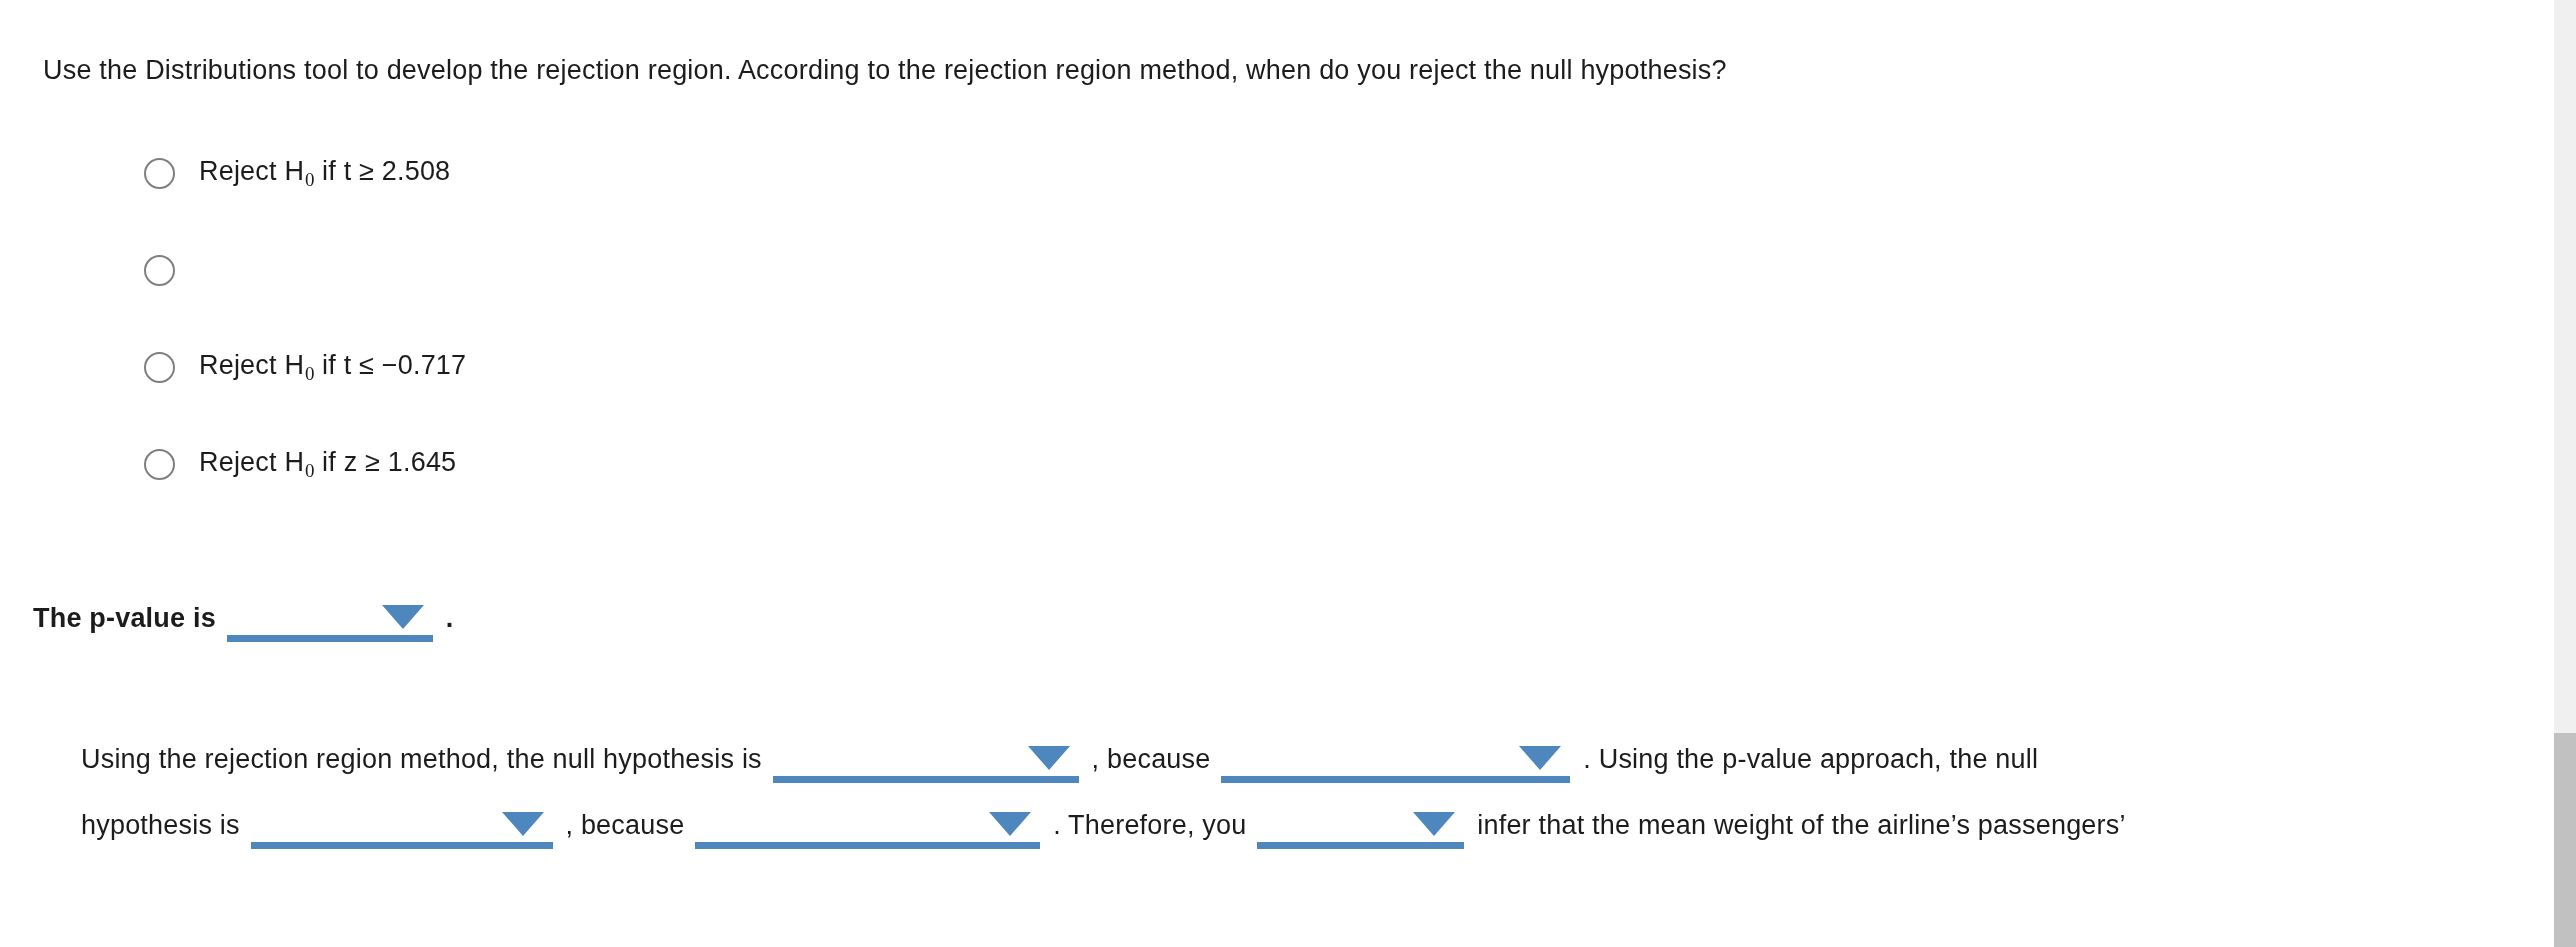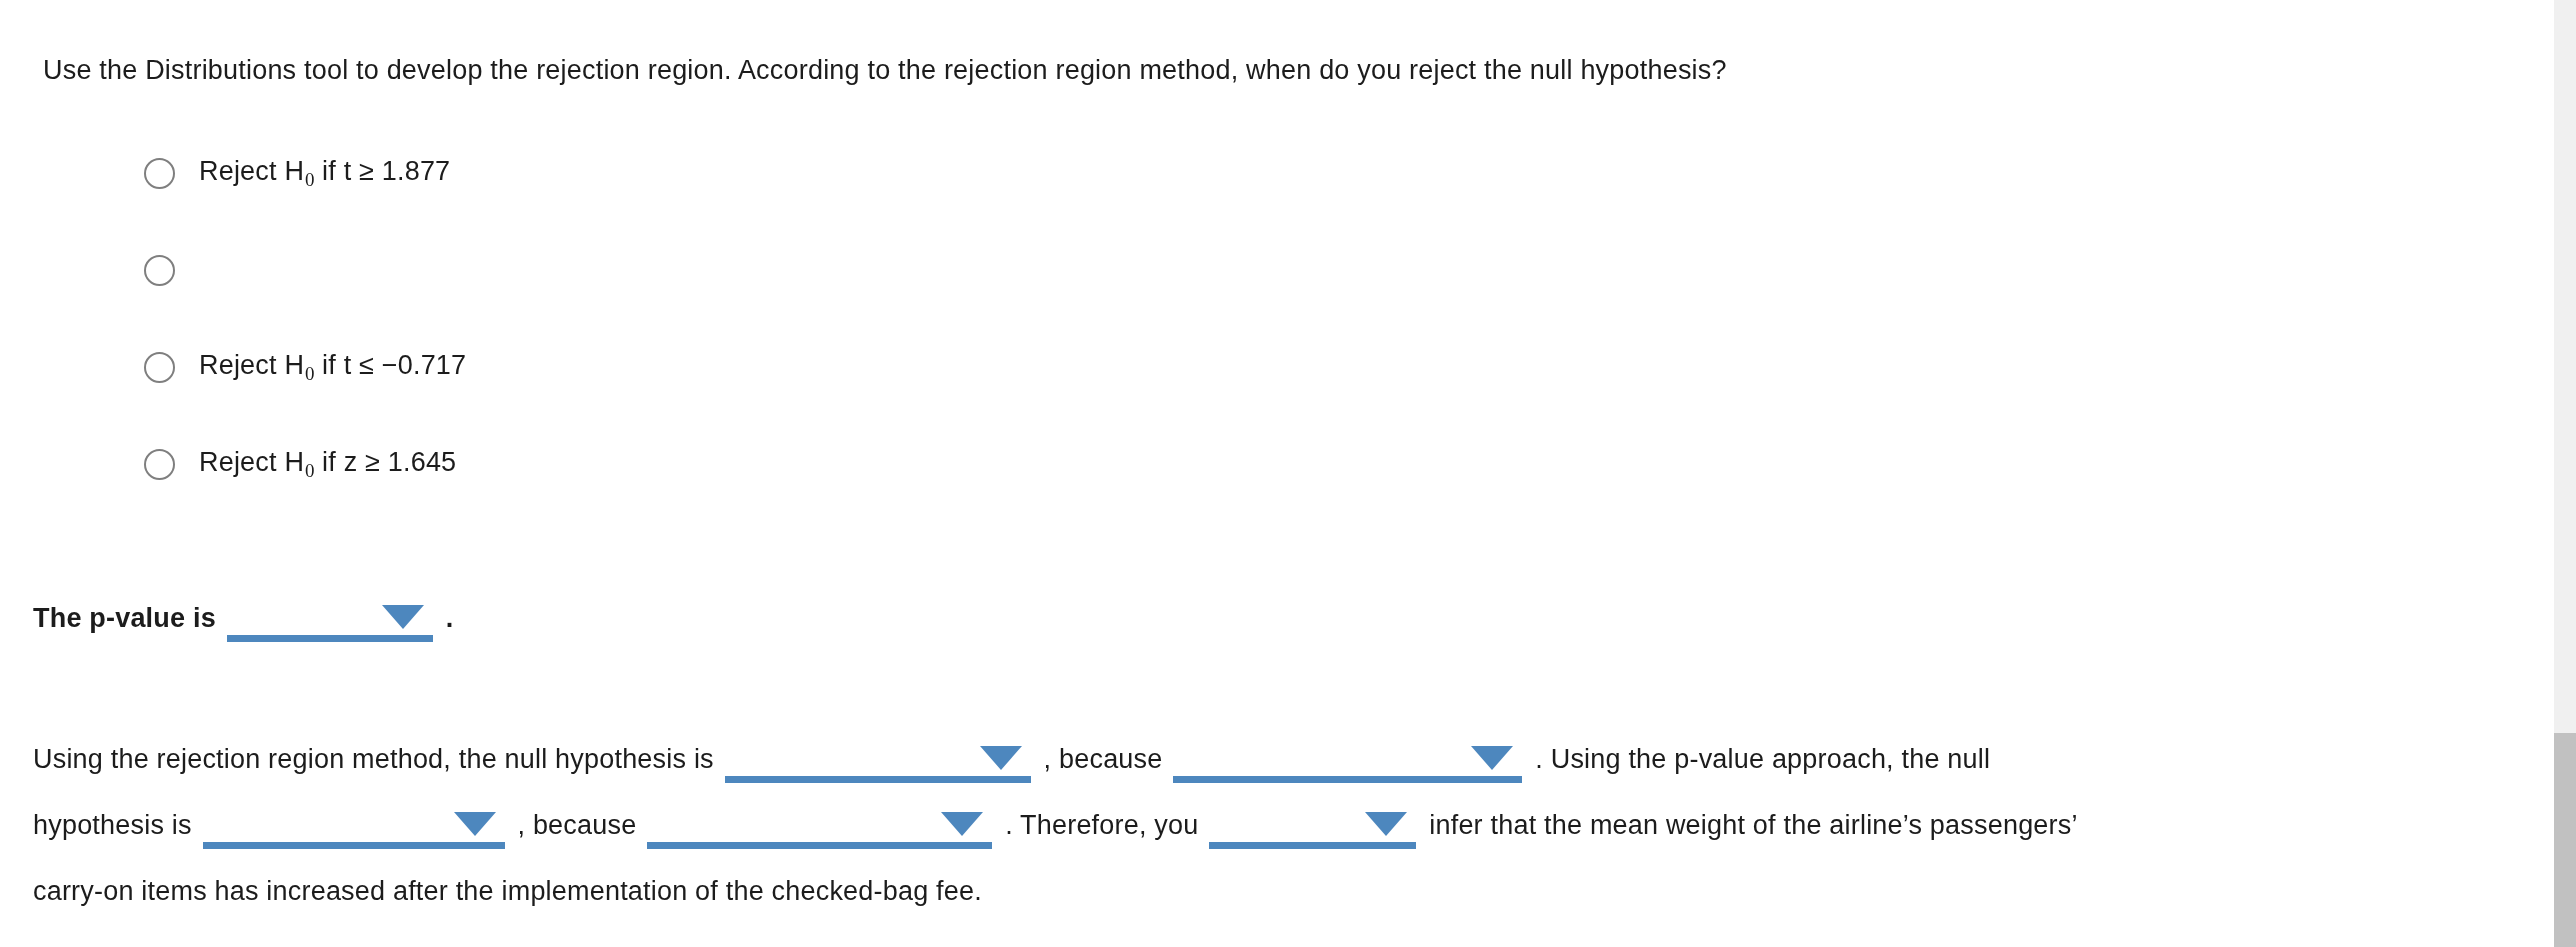--- a/index.html
+++ b/index.html
@@ -62,20 +62,21 @@
 
   .paragraph {
     position: absolute;
     left: 33px;
     top: 726px;
     right: 73px;
   }
   .para-line {
     line-height: 66px;
     white-space: nowrap;
+    margin-left: 48px;
   }
 
   
   .dropdown {
     display: inline-block;
     position: relative;
     height: 31px;
     border-bottom: 7.3px solid var(--accent, #4d87be);
     vertical-align: -14.6px;
     margin: 0 12.8px 0 11px;
@@ -118,21 +119,21 @@
 </head>
 <body>
 
 <div class="question">Use the Distributions tool to develop the rejection region. According to the rejection region method, when do you reject the null hypothesis?</div>
 
 <div class="options">
 
   <div class="option">
     <span class="radio"></span>
     <span>
-      <span>Reject H</span><sub class="h-sub">0</sub><span>if t ≥ 1.877</span>
+      <span>Reject H</span><sub class="h-sub">0</sub><span>if t ≥ 2.508</span>
     </span>
   </div>
 
   <div class="option">
     <span class="radio"></span>
   </div>
 
   <div class="option">
     <span class="radio"></span>
     <span>
@@ -153,21 +154,18 @@
   <span>The p-value is</span><span class="dropdown" style="width:206px"><span class="dd-value"></span><span class="dd-arrow"></span></span><span>.</span>
 </div>
 
 <div class="paragraph">
   <div class="para-line">
     <span>Using the rejection region method, the null hypothesis is</span><span class="dropdown" style="width:306px"><span class="dd-value"></span><span class="dd-arrow"></span></span><span>, because</span><span class="dropdown" style="width:349px"><span class="dd-value"></span><span class="dd-arrow"></span></span><span>. Using the p-value approach, the null</span>
   </div>
   <div class="para-line">
     <span>hypothesis is</span><span class="dropdown" style="width:302px"><span class="dd-value"></span><span class="dd-arrow"></span></span><span>, because</span><span class="dropdown" style="width:345px"><span class="dd-value"></span><span class="dd-arrow"></span></span><span>. Therefore, you</span><span class="dropdown" style="width:207px"><span class="dd-value"></span><span class="dd-arrow"></span></span><span>infer that the mean weight of the airline’s passengers’</span>
   </div>
-  <div class="para-line">
-    <span>carry-on items has increased after the implementation of the checked-bag fee.</span>
-  </div>
 </div>
 
 <div class="scrollbar">
   <div class="scrollbar-thumb"></div>
 </div>
 
 
 </body></html>

